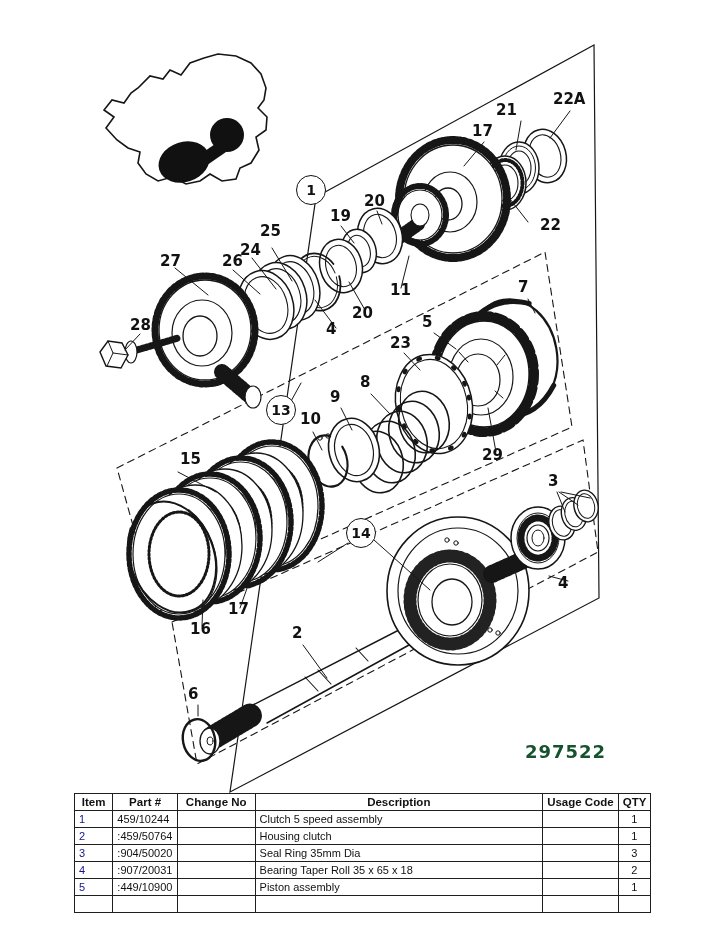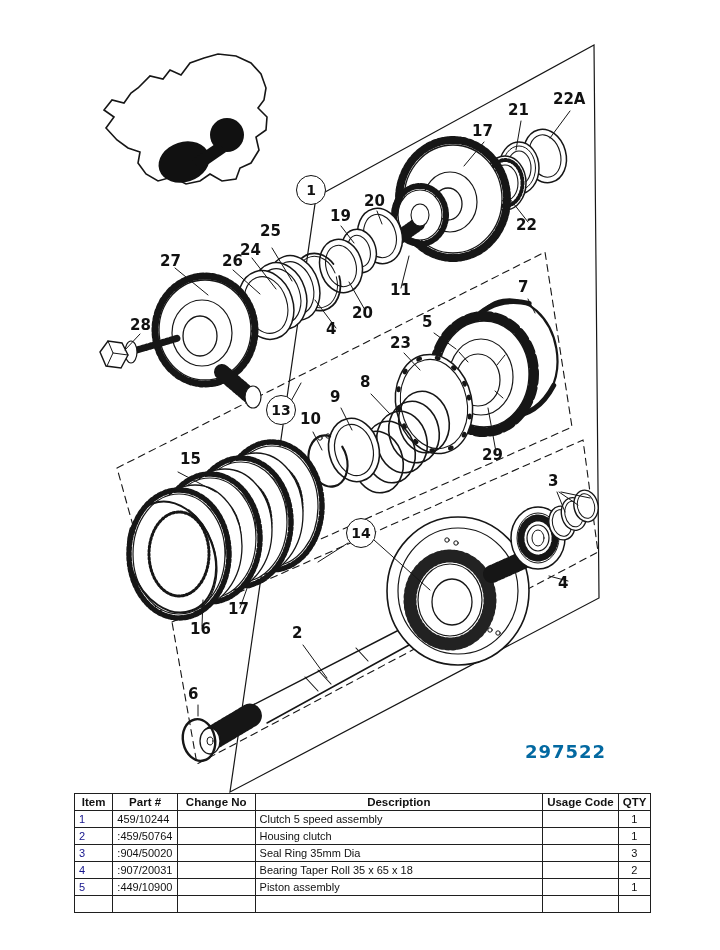--- a/index.html
+++ b/index.html
@@ -4,21 +4,21 @@
 <style>
   html,body{margin:0;padding:0;background:#ffffff;}
   .canvas{position:relative;width:720px;height:950px;background:#ffffff;overflow:hidden;
           font-family:"Liberation Sans",sans-serif;}
   svg{position:absolute;left:0;top:0;}
   .co{position:absolute;font-family:"DejaVu Sans",sans-serif;font-weight:bold;
       font-size:15px;color:#111;line-height:1;white-space:nowrap;}
   .circ{width:28px;height:28px;border:1.7px solid #111;border-radius:50%;
         display:flex;align-items:center;justify-content:center;font-size:14px;background:#fff;}
   .fig-num{position:absolute;left:525px;top:741px;font-family:"DejaVu Sans",sans-serif;
-           font-weight:bold;font-size:18px;color:#0369a1;letter-spacing:1px;}
+           font-weight:bold;font-size:18px;color:#14532d;letter-spacing:1px;}
   table.parts{position:absolute;left:74px;top:793px;width:577px;border-collapse:collapse;
               font-size:11px;color:#111;table-layout:fixed;background:#fff;}
   table.parts th,table.parts td{border:1px solid #1f1f1f;padding:1px 4px;height:14px;
               overflow:hidden;white-space:nowrap;vertical-align:middle;}
   table.parts th{font-weight:bold;text-align:center;font-size:11.5px;}
   td.item{color:#14148c;}
   td.qty{text-align:center;}
   .w-item{width:38px}.w-part{width:64px}.w-chg{width:77px}.w-desc{width:285px}
   .w-usage{width:75px}.w-qty{width:32px}
 </style>
@@ -292,23 +292,23 @@
 <span class="co" style="left:130px;top:318px">28</span>
 <span class="co" style="left:222px;top:254px">26</span>
 <span class="co" style="left:240px;top:243px">24</span>
 <span class="co" style="left:260px;top:224px">25</span>
 <span class="co" style="left:326px;top:322px">4</span>
 <span class="co" style="left:352px;top:306px">20</span>
 <span class="co" style="left:330px;top:209px">19</span>
 <span class="co" style="left:364px;top:194px">20</span>
 <span class="co" style="left:390px;top:283px">11</span>
 <span class="co" style="left:472px;top:124px">17</span>
-<span class="co" style="left:508px;top:103px">21</span>
+<span class="co" style="left:496px;top:103px">21</span>
 <span class="co" style="left:553px;top:92px">22A</span>
-<span class="co" style="left:516px;top:218px">22</span>
+<span class="co" style="left:540px;top:218px">22</span>
 <span class="co" style="left:518px;top:280px">7</span>
 <span class="co" style="left:422px;top:315px">5</span>
 <span class="co" style="left:390px;top:336px">23</span>
 <span class="co" style="left:482px;top:448px">29</span>
 <span class="co" style="left:360px;top:375px">8</span>
 <span class="co" style="left:330px;top:390px">9</span>
 <span class="co" style="left:300px;top:412px">10</span>
 <span class="co" style="left:180px;top:452px">15</span>
 <span class="co" style="left:190px;top:622px">16</span>
 <span class="co" style="left:228px;top:602px">17</span>

